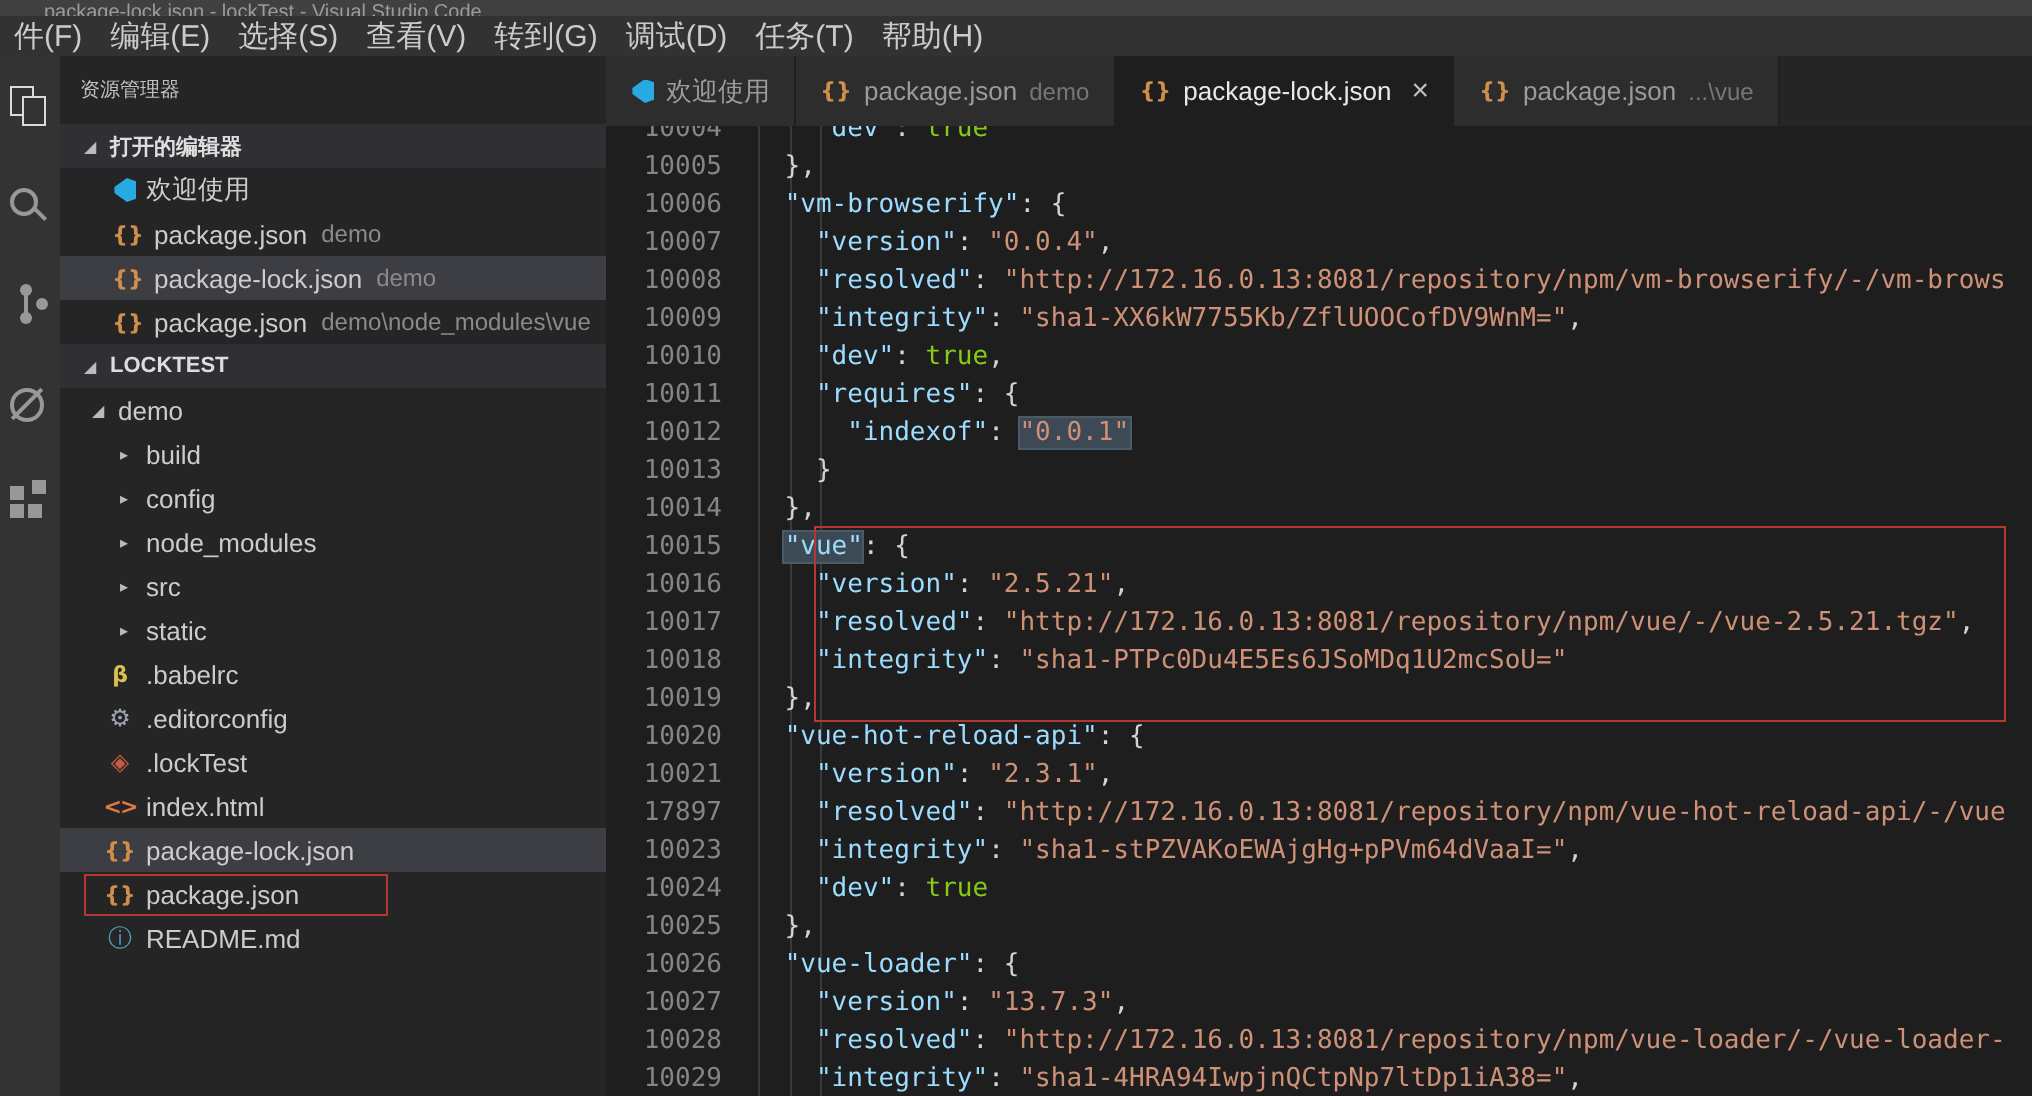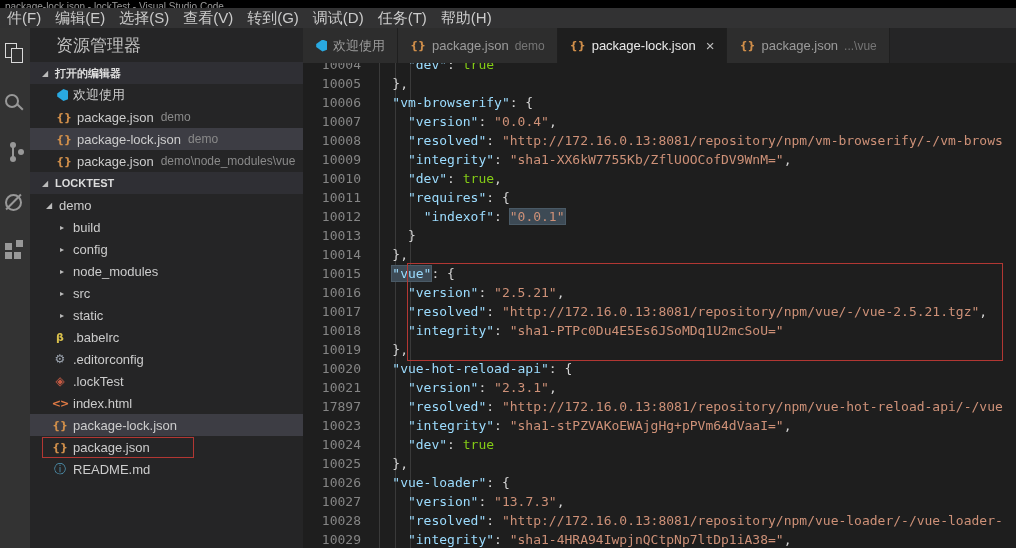--- a/index.html
+++ b/index.html
@@ -1,19 +1,19 @@
 <!DOCTYPE html>
 <html><head>
 <meta charset="utf-8">
 <style>
 *{box-sizing:border-box;margin:0;padding:0}
 html,body{width:1016px;height:548px;overflow:hidden}
 body{background:#1e1e1e;font-family:"Liberation Sans","DejaVu Sans",sans-serif;color:#ccc}
 
-.titlebar{height:8px;background:#000000;overflow:hidden;padding-left:5px}
+.titlebar{height:8px;background:#404040;overflow:hidden;padding-left:22px}
 .titlebar span{display:block;font-size:10px;line-height:13px;color:#9b9b9b;white-space:nowrap}
 .menubar{height:20px;background:#323233;display:flex;align-items:center;font-size:15px;color:#cbcbcb}
 .menu-item{padding:0 7px;cursor:default}
 
 .main{display:flex;height:520px}
 
 
 .activitybar{flex:0 0 30px;background:#333333;position:relative;overflow:hidden}
 .ai{position:absolute;left:3px;width:22px;height:22px;cursor:pointer}
 .ai-files{top:14px}
@@ -28,21 +28,21 @@
 .ai-scm::after{content:"";position:absolute;left:7px;top:0;width:6px;height:6px;border-radius:50%;background:#989898;box-shadow:0 14px 0 0 #989898,8px 7px 0 0 #989898}
 .ai-debug{top:164px}
 .ai-debug::before{content:"";position:absolute;left:2px;top:2px;width:13px;height:13px;border:2px solid #989898;border-radius:50%}
 .ai-debug::after{content:"";position:absolute;left:0;top:9px;width:21px;height:2px;background:#989898;transform:rotate(-45deg)}
 .ai-ext{top:212px}
 .ai-ext::before{content:"";position:absolute;left:2px;top:3px;width:7px;height:7px;background:#989898;box-shadow:0 9px 0 #989898,9px 9px 0 #989898}
 .ai-ext::after{content:"";position:absolute;left:13px;top:0;width:7px;height:7px;background:#989898}
 
 
 .sidebar{flex:0 0 273px;background:#252526;position:relative;overflow:hidden}
-.sidebar-title{height:34px;display:flex;align-items:center;padding-left:26px;font-size:17px;color:#c0c0c0}
+.sidebar-title{height:34px;display:flex;align-items:center;padding-left:10px;font-size:10px;color:#c0c0c0}
 .section-header{height:22px;display:flex;align-items:center;background:#2f2f34;font-size:11px;font-weight:bold;color:#dddddd;padding-left:12px;cursor:pointer}
 .twistie{width:13px;flex:none;font-size:8px;color:#bbbbbb}
 .row{height:22px;display:flex;align-items:center;font-size:13px;color:#cccccc;white-space:nowrap;cursor:pointer;overflow:hidden}
 .row.selected{background:#3d3d44}
 .oe-row{padding-left:26px}
 .tree-row.indent0{padding-left:16px}
 .tree-row.folder.indent1{padding-left:30px}
 .tree-row.file.indent1{padding-left:22px}
 .row-label{flex:none}
 .row-detail{margin-left:7px;font-size:12px;color:#8a8a8a;overflow:hidden}

